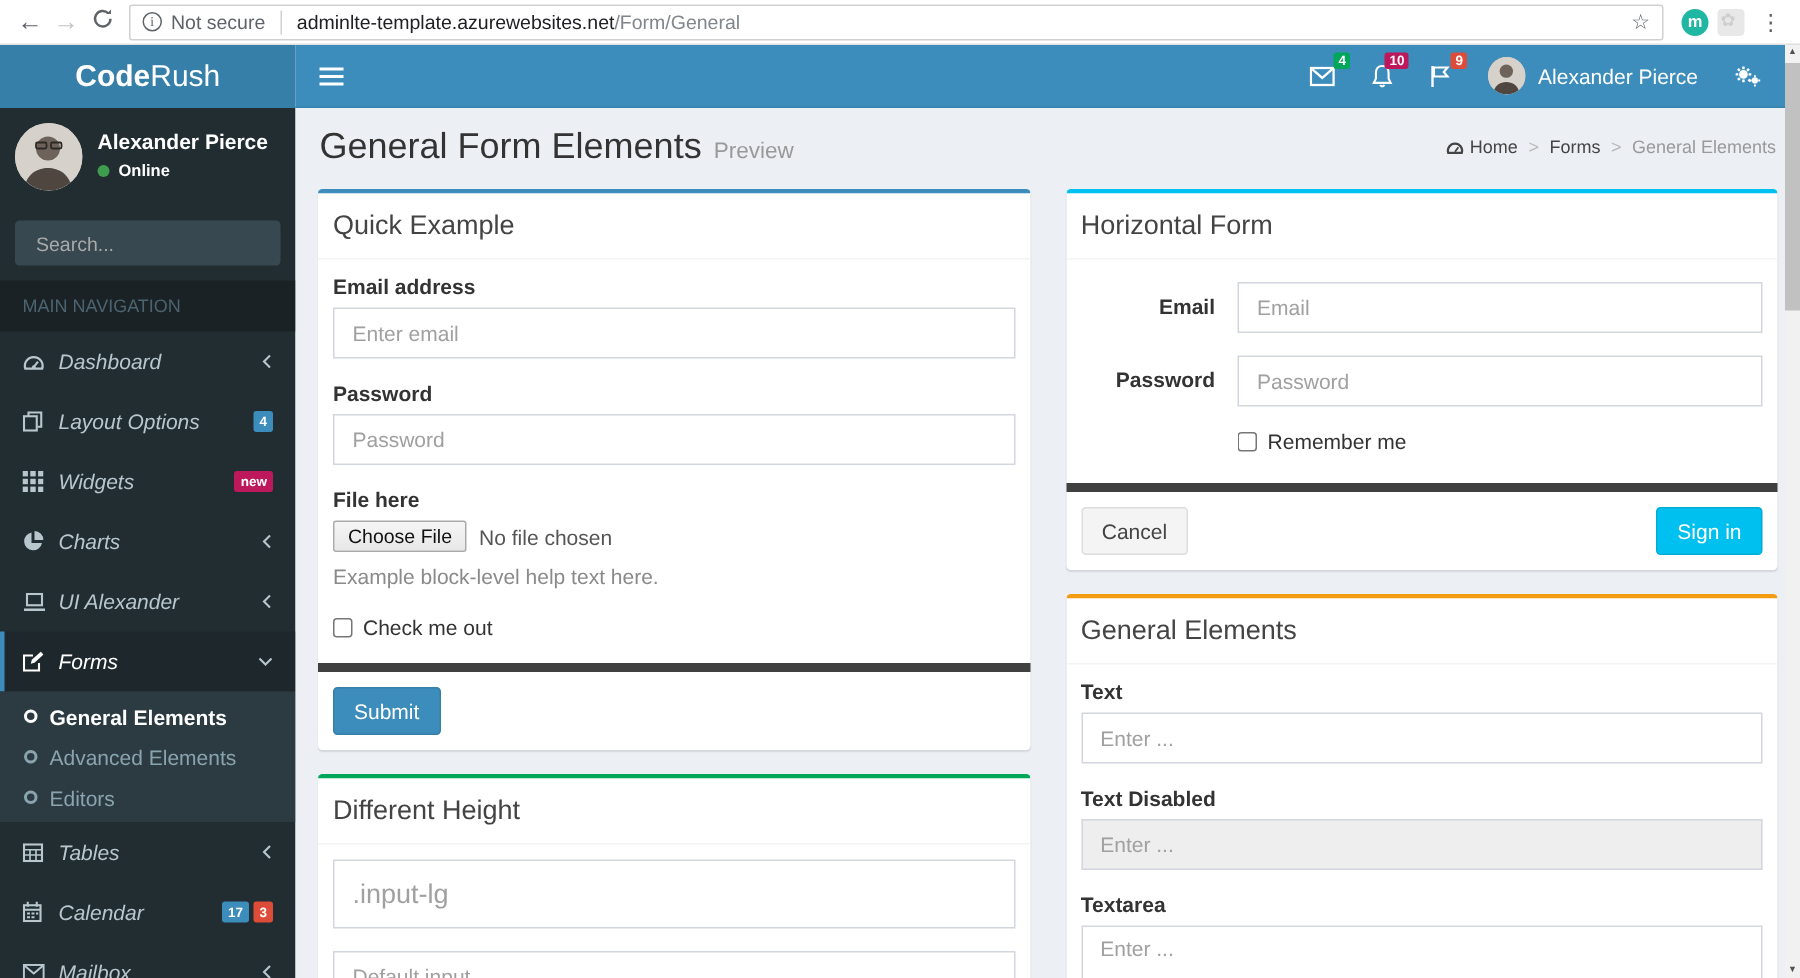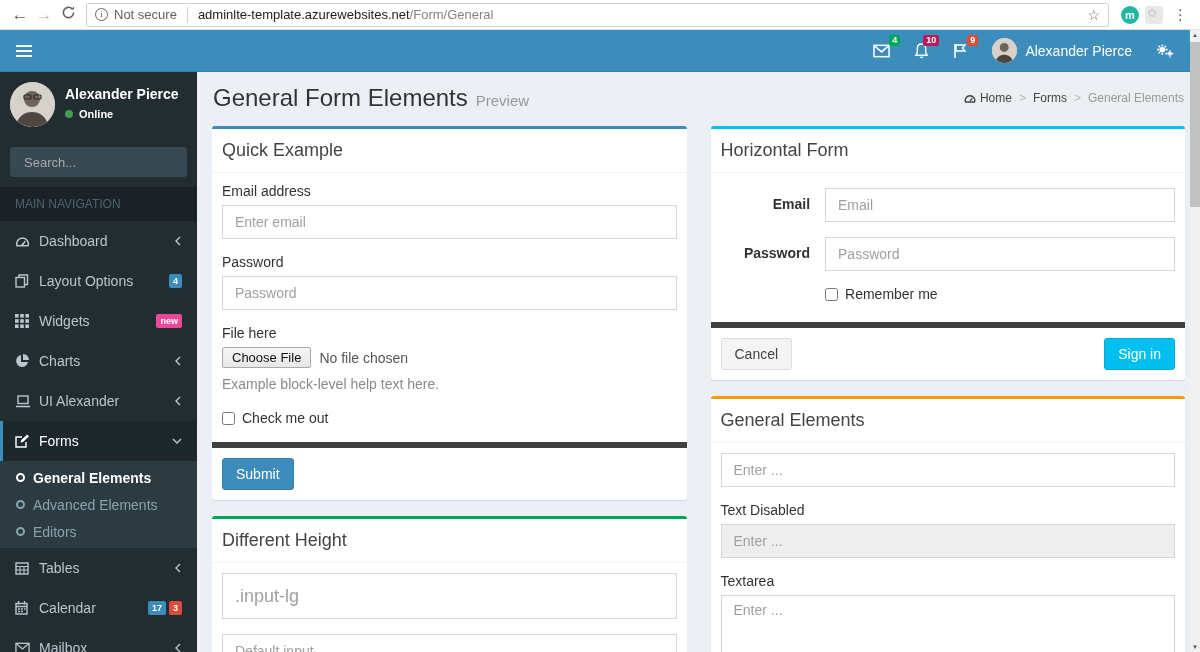--- a/index.html
+++ b/index.html
@@ -49,27 +49,27 @@
   .user-info { padding-top:4px; }
   .user-name { color:#fff; font-size:14px; font-weight:bold; margin-bottom:6px; }
   .user-status { display:flex; align-items:center; gap:6px; color:#fff; font-size:11px; font-weight:bold; }
   .status-dot { width:8px; height:8px; border-radius:50%; background:#3e9d4e; }
   .sidebar-search { margin:10px; height:30px; display:flex; background:#374850; border-radius:3px; overflow:hidden; }
   .sidebar-search input { flex:1; background:transparent; border:none; outline:none; color:#ccc; font-size:13px; padding:0 14px; font-family:inherit; }
   .sidebar-search input::placeholder { color:#aaa; }
   .nav-header-label { background:#1a2226; color:#4b646f; font-size:12px; padding:10px 15px; }
   .menu-item { display:flex; align-items:center; height:40px; padding:0 15px; color:#b8c7ce; font-size:14px; cursor:pointer; border-left:3px solid transparent; padding-left:12px; }
   .menu-item .mi-icon { width:24px; color:#b8c7ce; display:flex; }
-  .menu-item .mi-label { flex:1; }
+  .menu-item .mi-label { flex:1;font-style:italic; }
   .menu-item.active { background:#1e282c; color:#fff; border-left-color:#3c8dbc; }
   .menu-item.active .mi-icon { color:#fff; }
   .mi-arrow { color:#b8c7ce; display:flex; }
   .mini-badge { font-size:9px; font-weight:bold; color:#fff; padding:2px 4px; border-radius:2px; }
   .mini-badge.blue { background:#3c8dbc; }
-  .mini-badge.green { background:#ec4899; }
+  .mini-badge.green { background:#be185d; }
   .mini-badge.red { background:#dd4b39; }
   .mini-badge + .mini-badge { margin-left:3px; }
   .submenu { background:#2c3b41; padding:3px 0; }
   .submenu-item { display:flex; align-items:center; height:27px; padding-left:16px; color:#8aa4af; font-size:14px; cursor:pointer; gap:8px; }
   .submenu-item.active { color:#fff; font-weight:bold; }
   .ring { width:9px; height:9px; border:2px solid currentColor; border-radius:50%; flex:none; }
 
   
   .content { flex:1; background:#ecf0f5; padding:12px 15px 0 15px; overflow:hidden; }
   .content-header { display:flex; align-items:center; justify-content:space-between; margin-bottom:14px; padding:0 1px; }
@@ -84,21 +84,21 @@
 
   .box { background:#fff; border-radius:3px; box-shadow:0 1px 1px rgba(0,0,0,.1); border-top:3px solid #3c8dbc; margin-bottom:16px; }
   .box.b-success { border-top-color:#00a65a; }
   .box.b-info { border-top-color:#00c0ef; }
   .box.b-warning { border-top-color:#f39c12; }
   .box-header { padding:11px 10px; border-bottom:1px solid #f4f4f4; }
   .box-title { font-size:18px; color:#444; font-weight:400; }
   .box-body { padding:10px; }
   .form-group { margin-bottom:15px; }
   .form-group:last-child { margin-bottom:8px; }
-  .ctl-label { display:block; font-weight:normal; font-size:14px; color:#333; margin-bottom:6px; }
+  .ctl-label { display:block; font-weight:bold; font-size:14px; color:#333; margin-bottom:6px; }
   .form-control { display:block; width:100%; height:34px; padding:6px 12px; font-size:14px; color:#555; background:#fff; border:1px solid #d2d6de; border-radius:0; font-family:inherit; outline:none; }
   .form-control::placeholder { color:#a0a0a0; }
   .form-control.input-lg { height:46px; font-size:18px; }
   .form-control:disabled { background:#eee; }
   textarea.form-control { height:74px; resize:none; }
   .textarea-wrap { position:relative; }
   .file-row { display:flex; align-items:center; gap:8px; }
   .file-btn { background:linear-gradient(#f6f6f6,#e7e7e7); border:1px solid #a9a9a9; border-radius:2px; padding:2px 9px; font-size:13px; color:#111; cursor:pointer; font-family:inherit; }
   .file-status { font-size:14px; color:#555; }
   .help-block { font-size:14px; color:#8a8a8a; margin-top:8px; }
@@ -139,20 +139,24 @@
     <span class="url-sep"></span>
     <span class="url-text"><span>adminlte-template.azurewebsites.net</span><span class="path">/Form/General</span></span>
     <span class="star">☆</span>
   </div>
   <div class="ext-m">m</div>
   <div class="ext-gray"></div>
   <div class="dots">⋮</div>
 </div>
 
 <div class="app-header">
+  <div class="logo">
+      <b>Code</b>
+      <span>Rush</span>
+    </div>
   <div class="navbar">
     <div class="hamburger">
         <span></span>
         <span></span>
         <span></span>
       </div>
     <div class="nav-right">
       <div class="nav-ico">
         <svg width="17" height="14" viewBox="0 0 18 14">
             <rect x="1" y="1" width="16" height="12" fill="none" stroke="#fff" stroke-width="1.6"></rect>
@@ -468,20 +472,21 @@
           <div class="box-footer">
             <button class="btn btn-default">Cancel</button>
             <button class="btn btn-info pull-right">Sign in</button>
           </div>
         </div>
 
         <div class="box b-warning">
           <div class="box-header"><span class="box-title">General Elements</span></div>
           <div class="box-body">
             <div class="form-group">
+              <label class="ctl-label">Text</label>
               <input class="form-control" type="text" placeholder="Enter ..." style="">
             </div>
             <div class="form-group">
               <label class="ctl-label">Text Disabled</label>
               <input class="form-control" type="text" disabled="" placeholder="Enter ..." style="">
             </div>
             <div class="form-group">
               <label class="ctl-label">Textarea</label>
               <div class="textarea-wrap">
                 <textarea class="form-control" placeholder="Enter ..." style=""></textarea>

